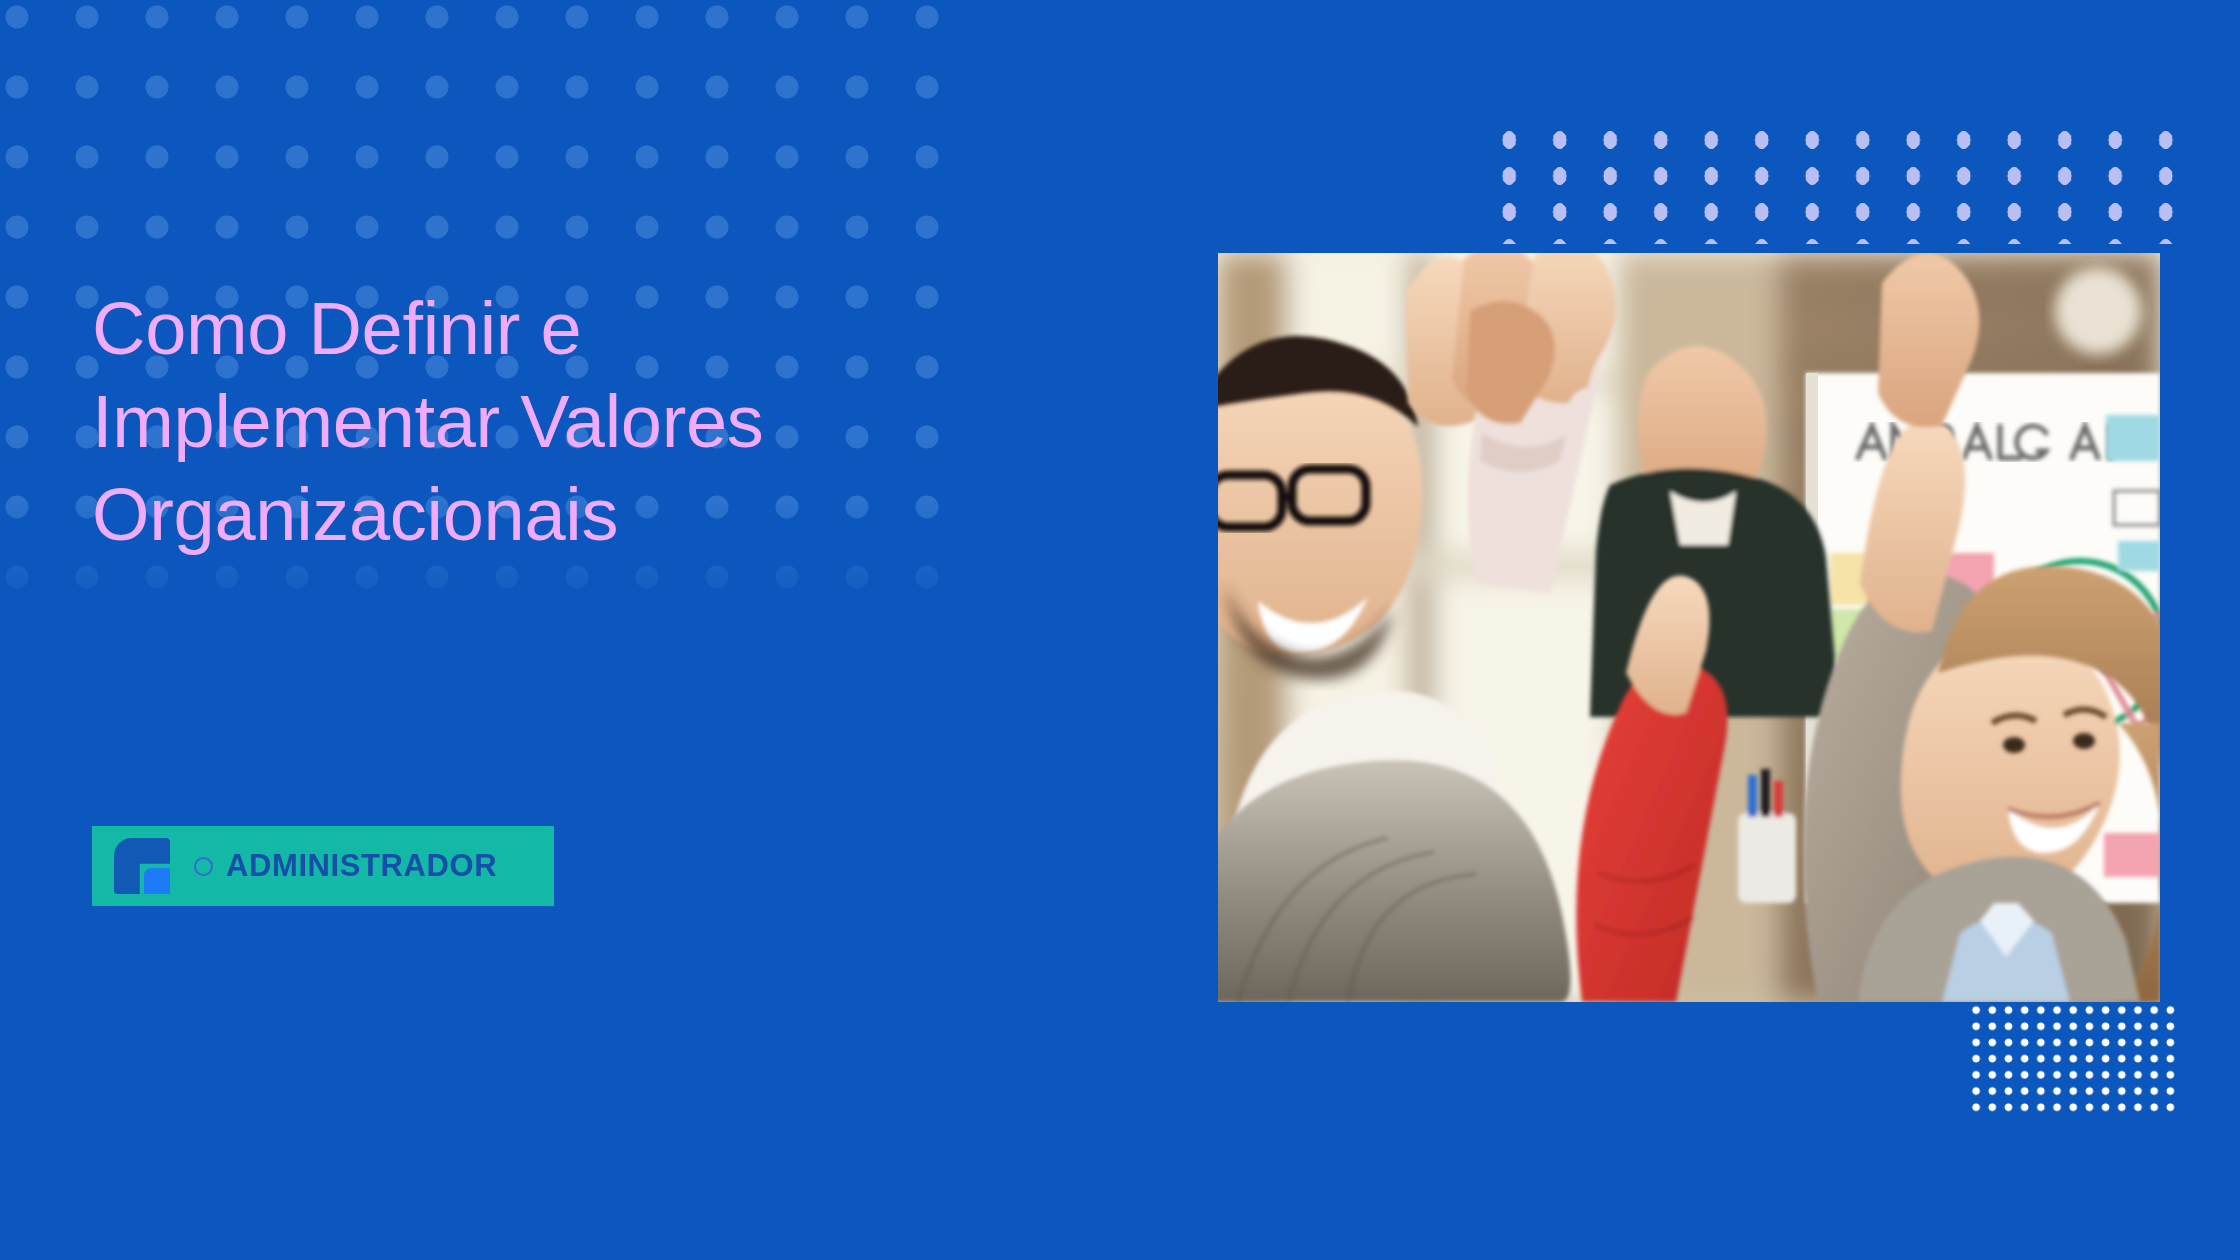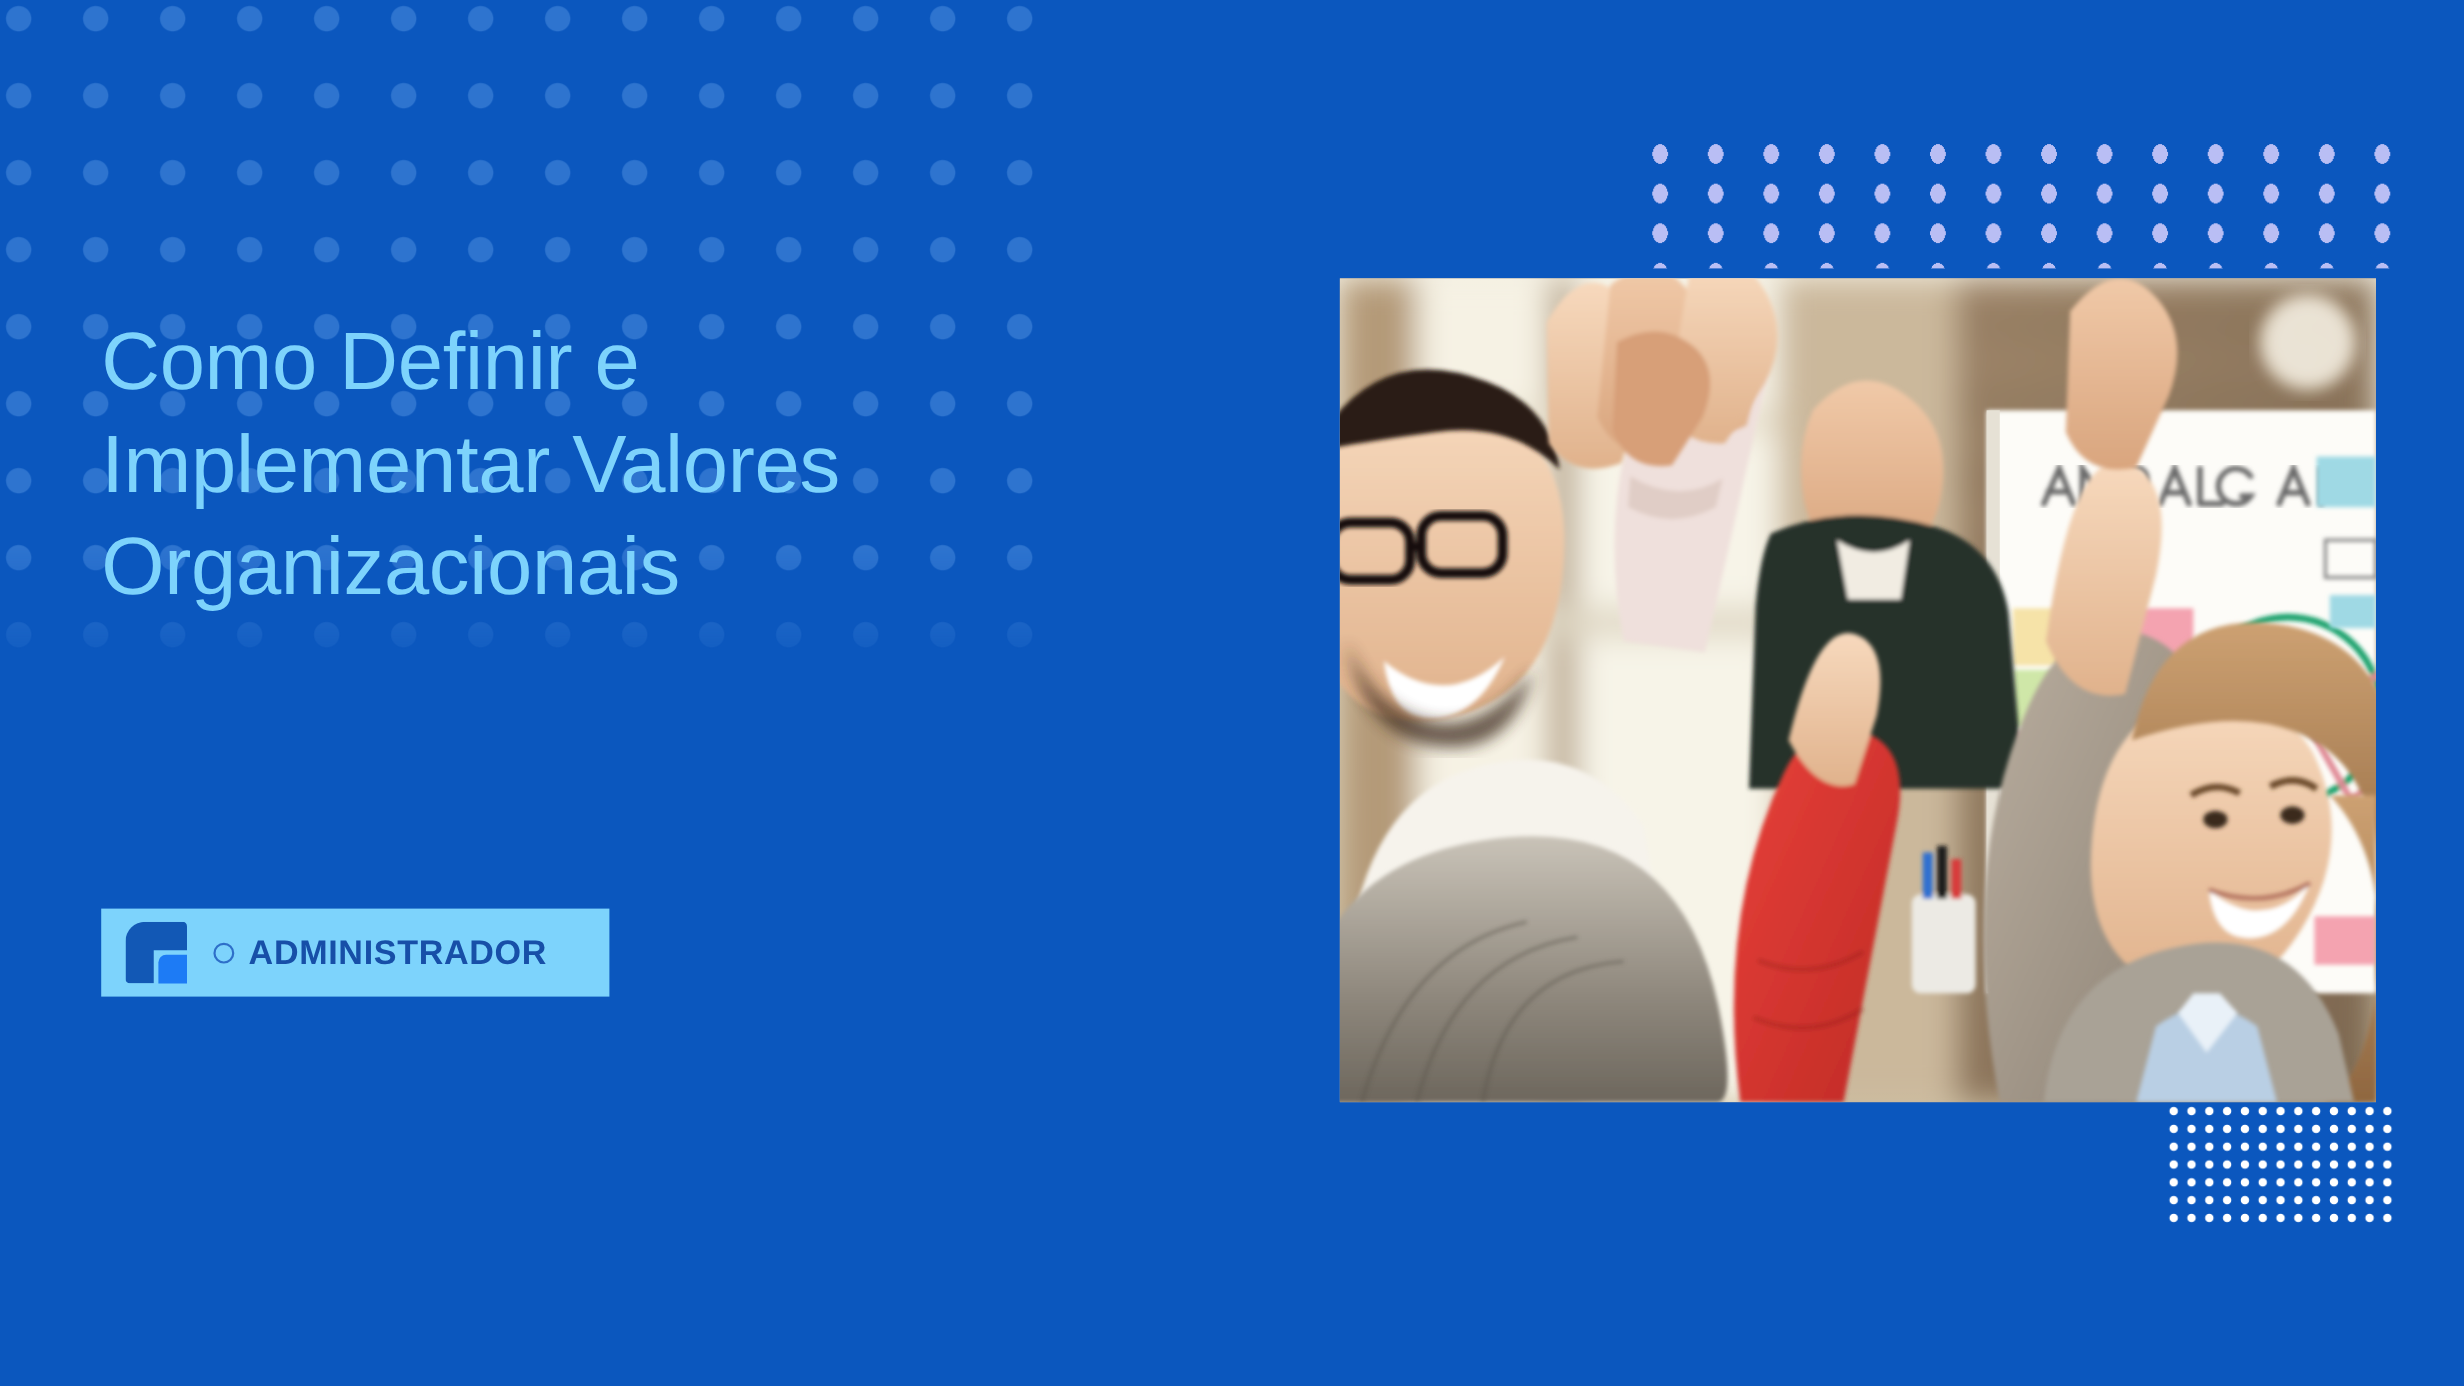--- a/index.html
+++ b/index.html
@@ -49,34 +49,34 @@
   }
 
   
   .content {
     position:absolute;
     left:92px; top:282px;
     width:1060px;
   }
 
   .headline {
-    color:#7dd3fc;
+    color:#f0abfc;
     font-size:74px;
     line-height:1.26;
     font-weight:400;
     letter-spacing:-0.3px;
     white-space:pre-line;
   }
 
   
   .logo-plate {
     position:absolute;
     left:92px; top:826px;
     width:462px; height:80px;
-    background:#7dd3fc;
+    background:#14b8a6;
     display:flex;
     align-items:center;
     padding-left:22px;
   }
 
   .logo-mark { width:56px; height:56px; position:relative; flex:0 0 auto; }
   .logo-mark .arm-inner {
     position:absolute; left:0; top:0;
     width:56px; height:56px;
     background:#1258B5;

